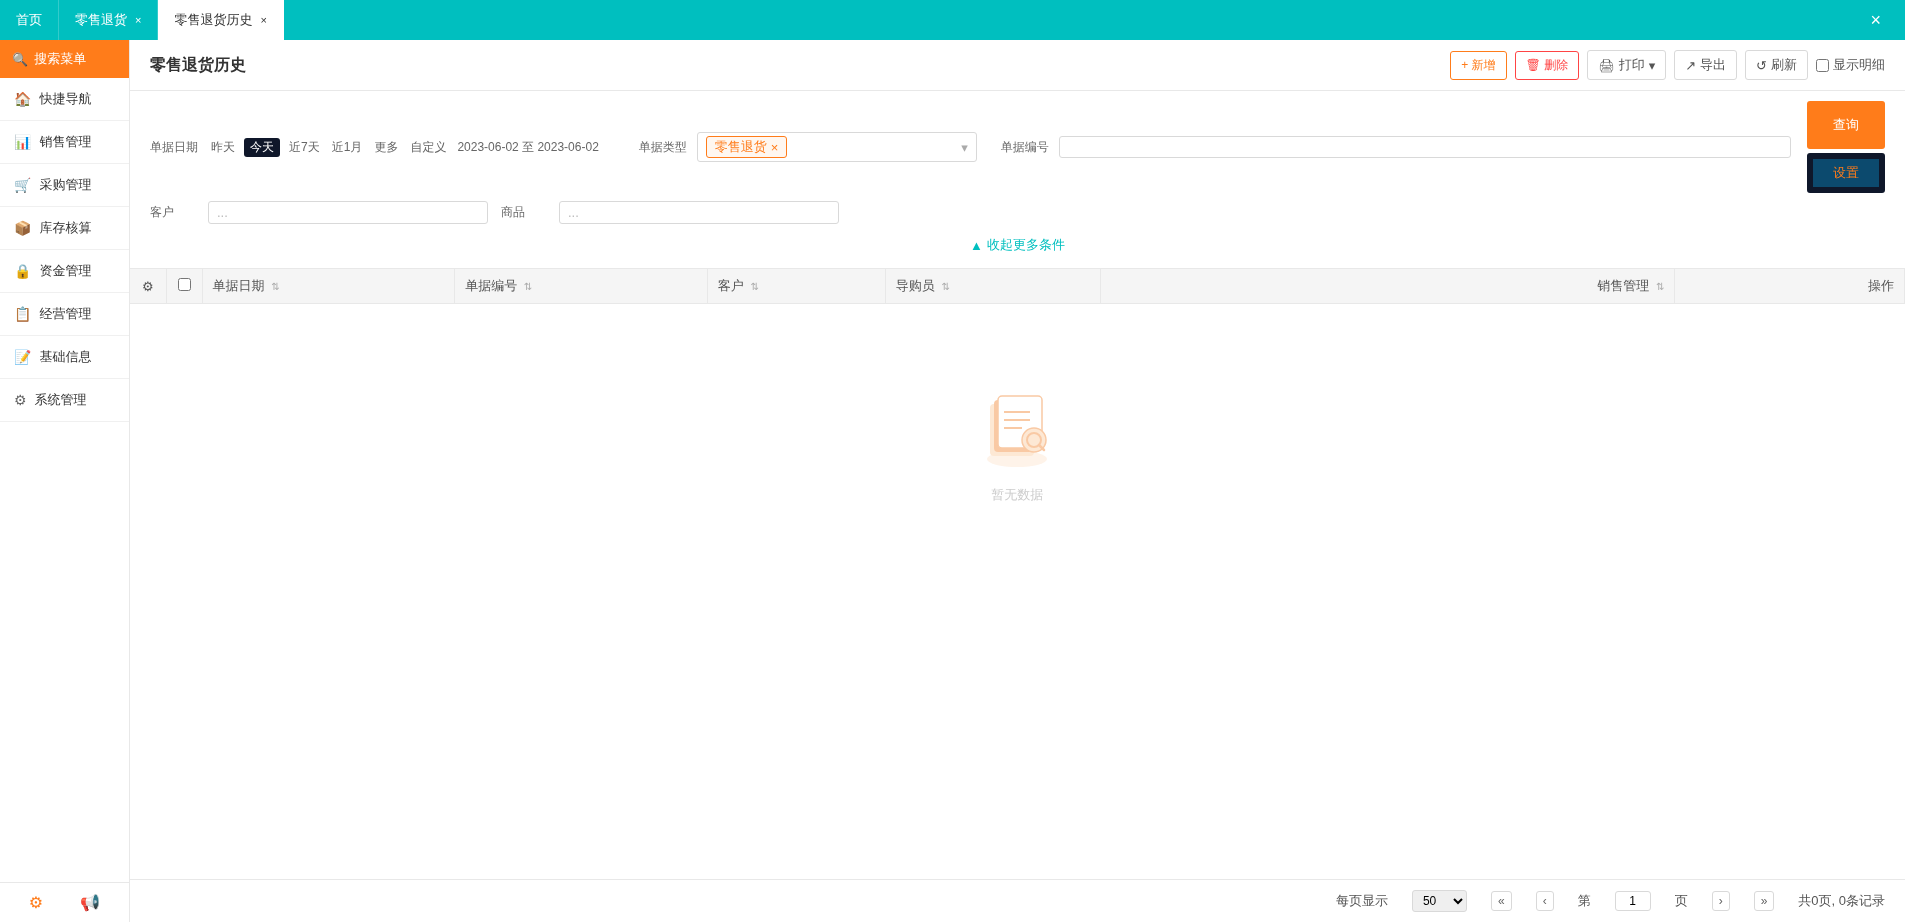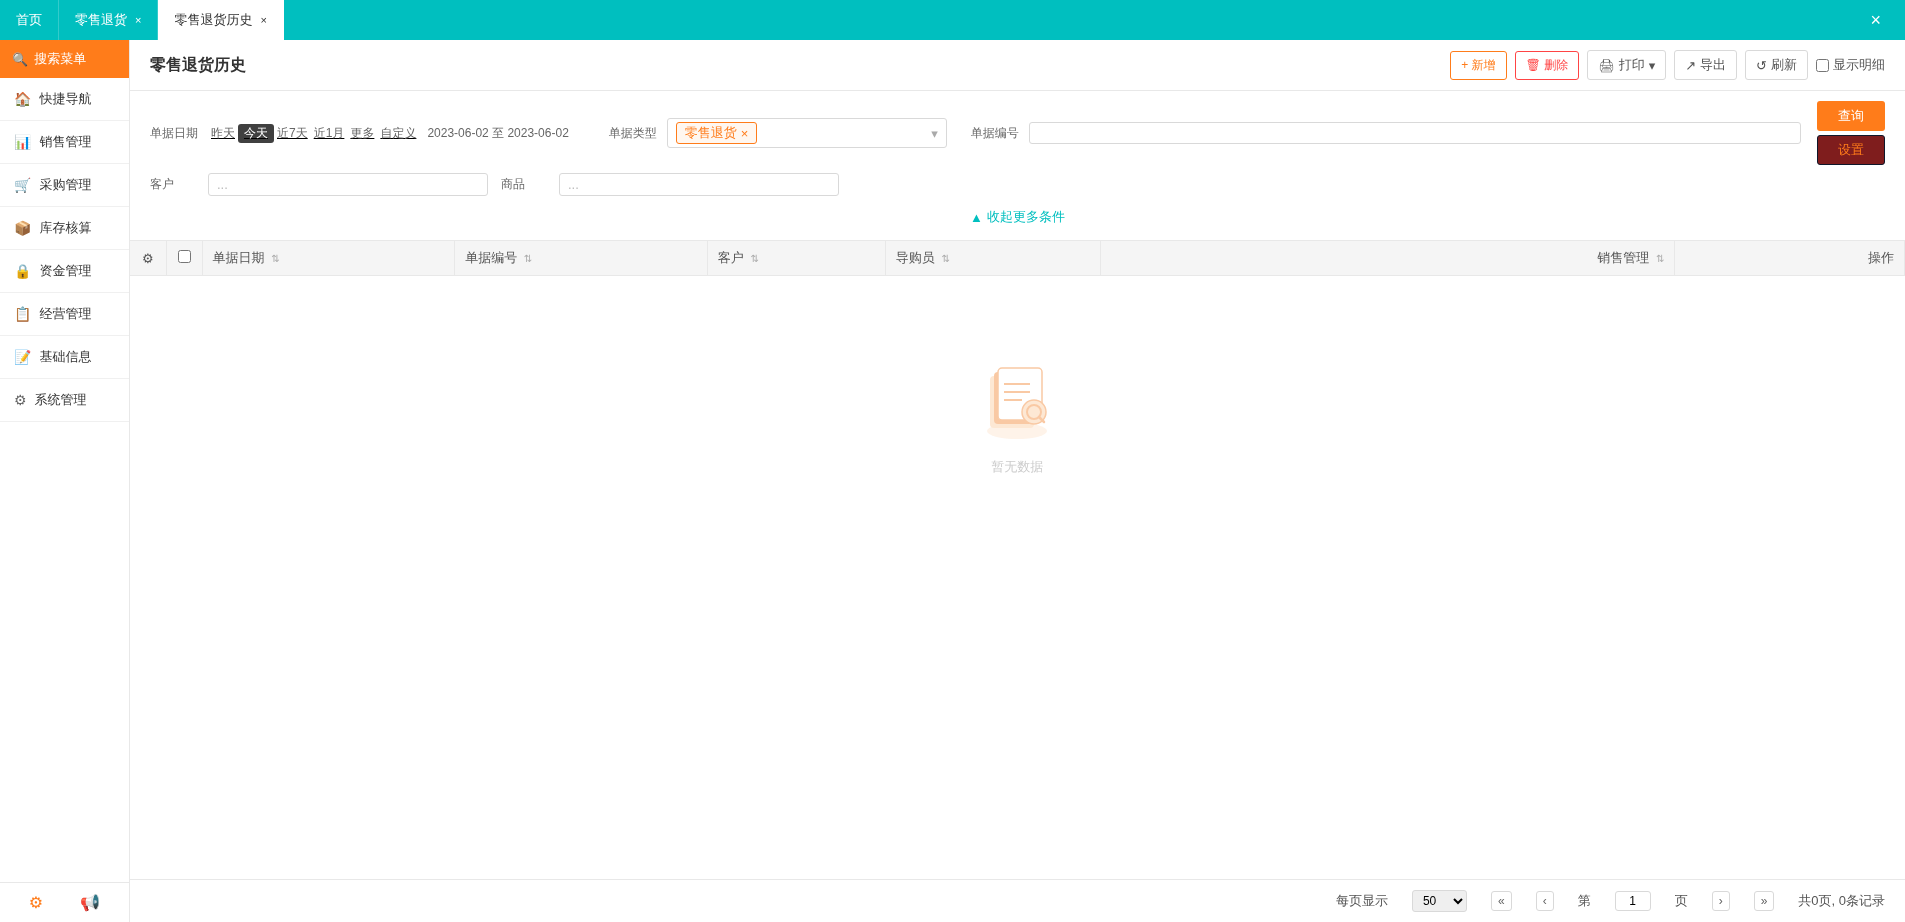--- a/index.html
+++ b/index.html
@@ -166,31 +166,31 @@
     .filter-label {
       color: #666;
       font-size: 12px;
       white-space: nowrap;
       margin-right: 6px;
       min-width: 52px;
     }
     .filter-date-options {
       display: flex;
       align-items: center;
+      gap: 6px;
       margin-right: 8px;
-      text-decoration: underline;
     }
     .date-opt {
       font-size: 12px;
       color: #666;
       cursor: pointer;
       padding: 1px 3px;
     }
     .date-opt.active {
-      background: #404040;
+      background: #0f172a;
       color: #fff;
       border-radius: 3px;
       padding: 1px 6px;
     }
     .date-range {
       font-size: 12px;
       color: #666;
       margin-right: 20px;
     }
     .filter-type-tag {
@@ -222,28 +222,28 @@
       padding: 3px 8px;
       min-width: 200px;
       font-size: 12px;
       color: #333;
     }
     .query-btn {
       background: #ff7c1a;
       color: #fff;
       border: none;
       border-radius: 3px;
-      padding: 6px 20px;
+      padding: 15px 20px;
       cursor: pointer;
       font-size: 13px;
     }
     .set-btn {
-      background: #7f1d1d;
+      background: #0c4a6e;
       color: #ff7c1a;
-      border: 1px solid #0f172a;
+      border: 6px solid #0f172a;
       border-radius: 3px;
       padding: 5px 20px;
       cursor: pointer;
       font-size: 13px;
     }
     .collapse-btn {
       display: flex;
       align-items: center;
       justify-content: center;
       gap: 4px;

